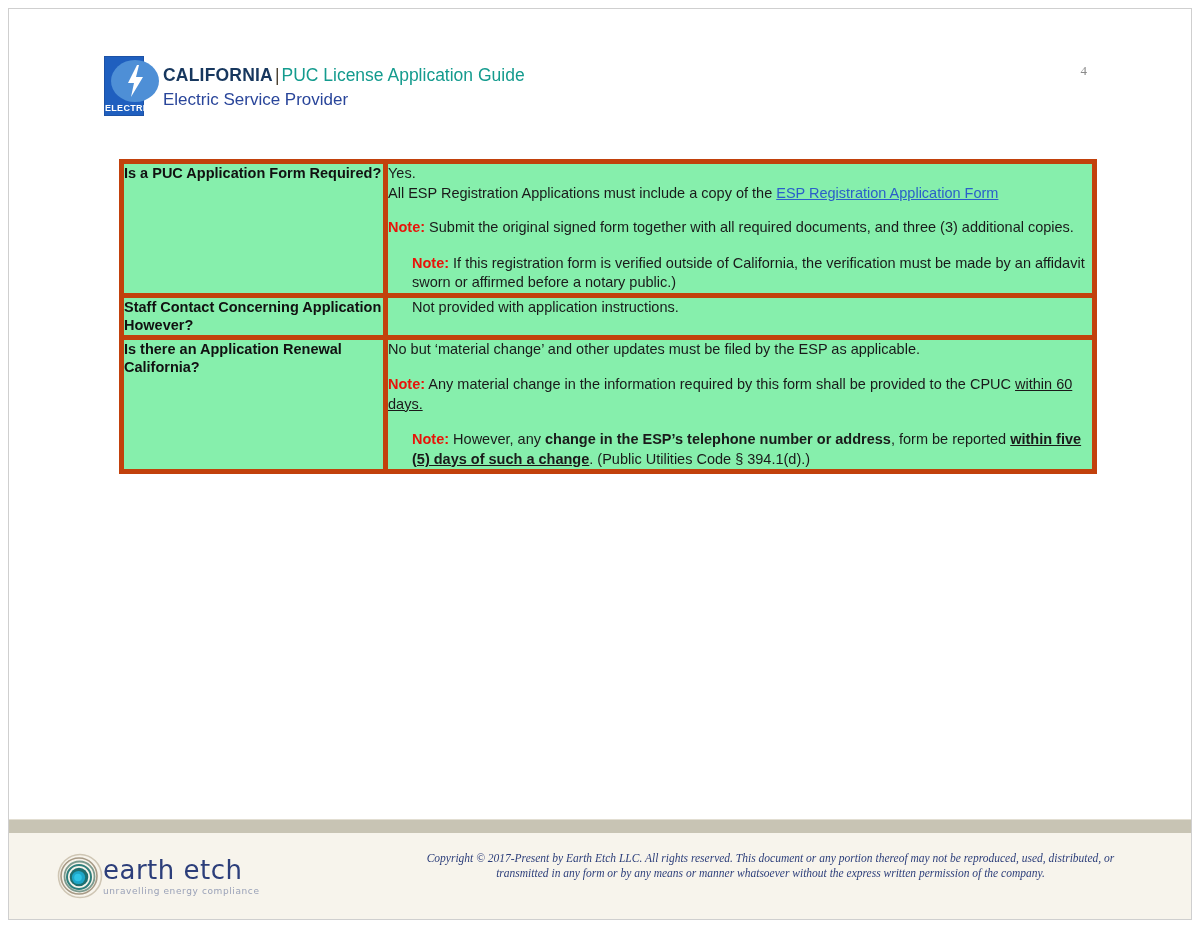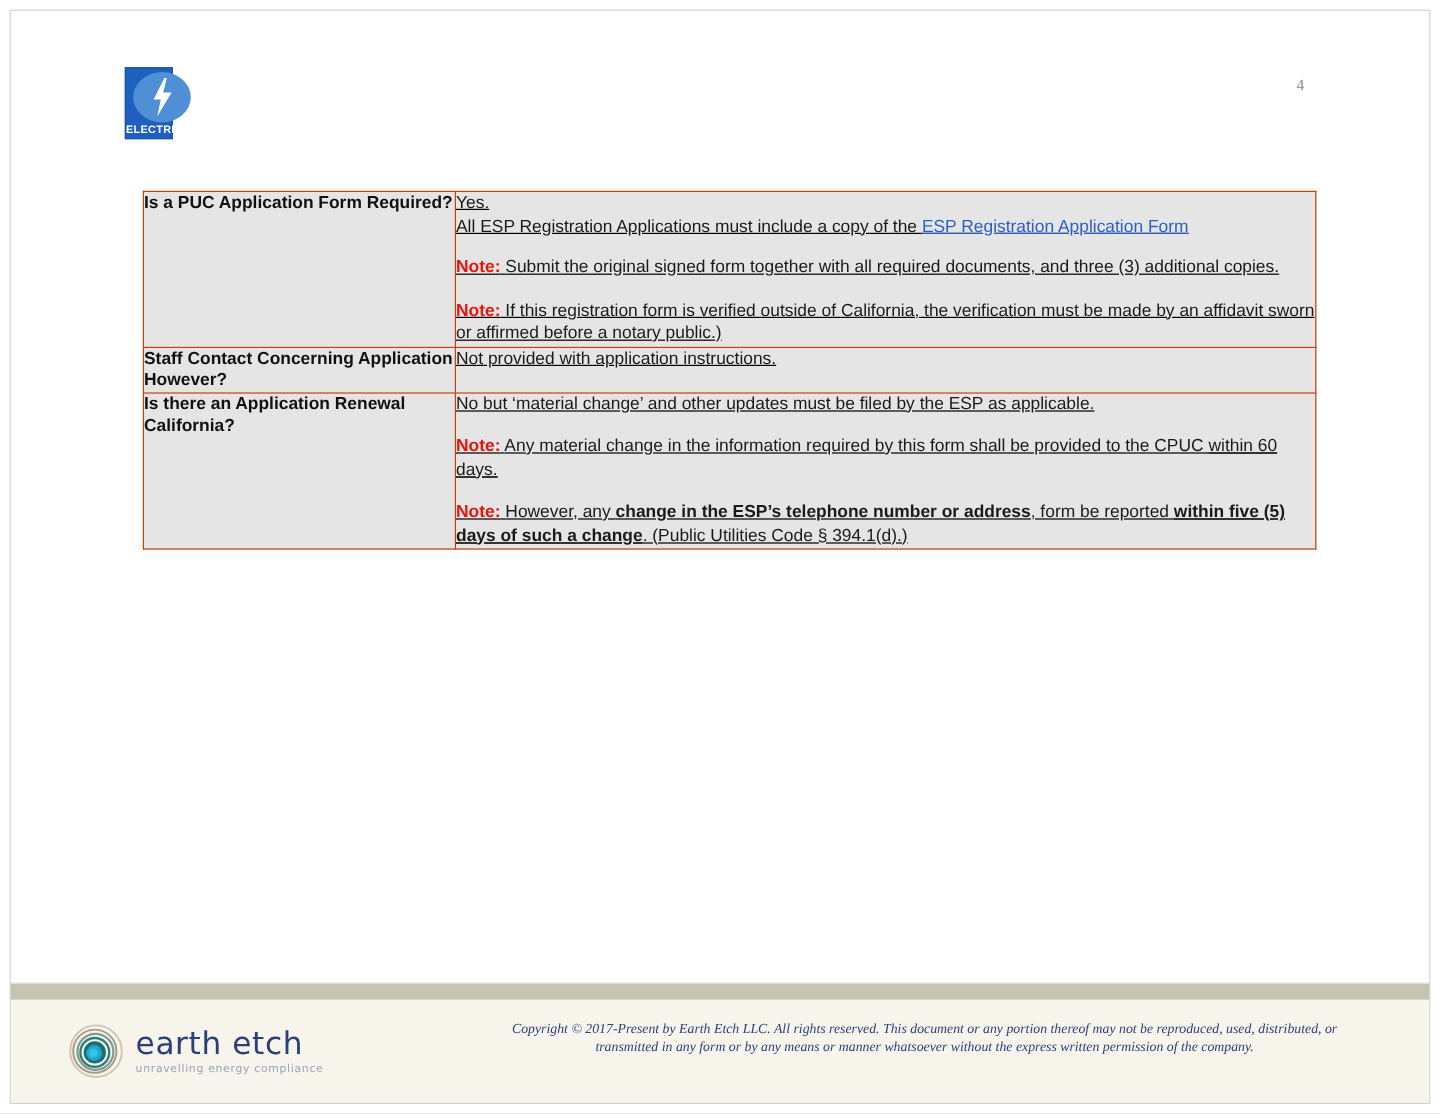--- a/index.html
+++ b/index.html
@@ -123,46 +123,45 @@
   
   #info-table {
     position: absolute;
     left: 110px;
     top: 150px;
     width: 978px;
     border-collapse: collapse;
     table-layout: fixed;
   }
   #info-table td {
-    border: 1px solid #c2410c;
+    border: 5px solid #c2410c;
     vertical-align: top;
     padding: 0;
-    background: #e5e5e5;
+    background: #86efac;
   }
   td.q-cell {
     width: 259px;
     padding: 19px 16px 14px 16px;
   }
   td.a-cell {
     padding: 18px 20px 16px 16px;
-    text-decoration: underline;
   }
   .q-text {
     font-size: 14.5px;
     font-weight: bold;
     line-height: 18.5px;
     color: #111111;
   }
   .a-text {
     font-size: 14.5px;
     line-height: 19.5px;
     color: #1a1a1a;
   }
   .a-para { margin: 0 0 16px 0; }
-  .a-para:last-child { margin-bottom: 0; }
+  .a-para:last-child { margin-bottom: 0; margin-left: 24px; }
   .a-para.tight { margin-bottom: 15px; }
   .note-label {
     color: #e8140a;
     font-weight: bold;
   }
   .lnk {
     color: #2a5fc9;
     text-decoration: underline;
   }
   .u { text-decoration: underline; }
@@ -193,21 +192,21 @@
     top: 20px;
     display: flex;
     align-items: center;
   }
   #ee-mark {
     width: 46px;
     height: 46px;
     flex: 0 0 auto;
   }
   #ee-word {
-    margin-left: 10px;
+    margin-left: 0;
   }
   #ee-name {
     font-size: 26px;
     color: #2c3e7a;
     letter-spacing: 0.5px;
     line-height: 26px;
     font-family: "DejaVu Sans", sans-serif;
   }
   #ee-tag {
     font-size: 9px;
@@ -243,20 +242,26 @@
         <div id="state-badge">
           <div class="disc"></div>
           <div class="bolt">
             <svg width="20" height="34" viewBox="0 0 20 34" aria-hidden="true">
               <polygon points="12,1 3,19 9,19 6,33 18,13 11,13 14,1" fill="#ffffff"></polygon>
             </svg>
           </div>
           <div class="badge-label">ELECTRIC</div>
         </div>
 
+        <div id="header-text">
+          <div id="title-line">
+            <span class="t-state">CALIFORNIA</span><span class="t-sep">|</span><span class="t-guide">PUC License Application Guide</span>
+          </div>
+          <div id="subtitle-line">Electric Service Provider</div>
+        </div>
 
       </div>
 
       <div id="page-number">4</div>
 
       <table id="info-table">
         <tbody>
 
           <tr>
             <td class="q-cell">

